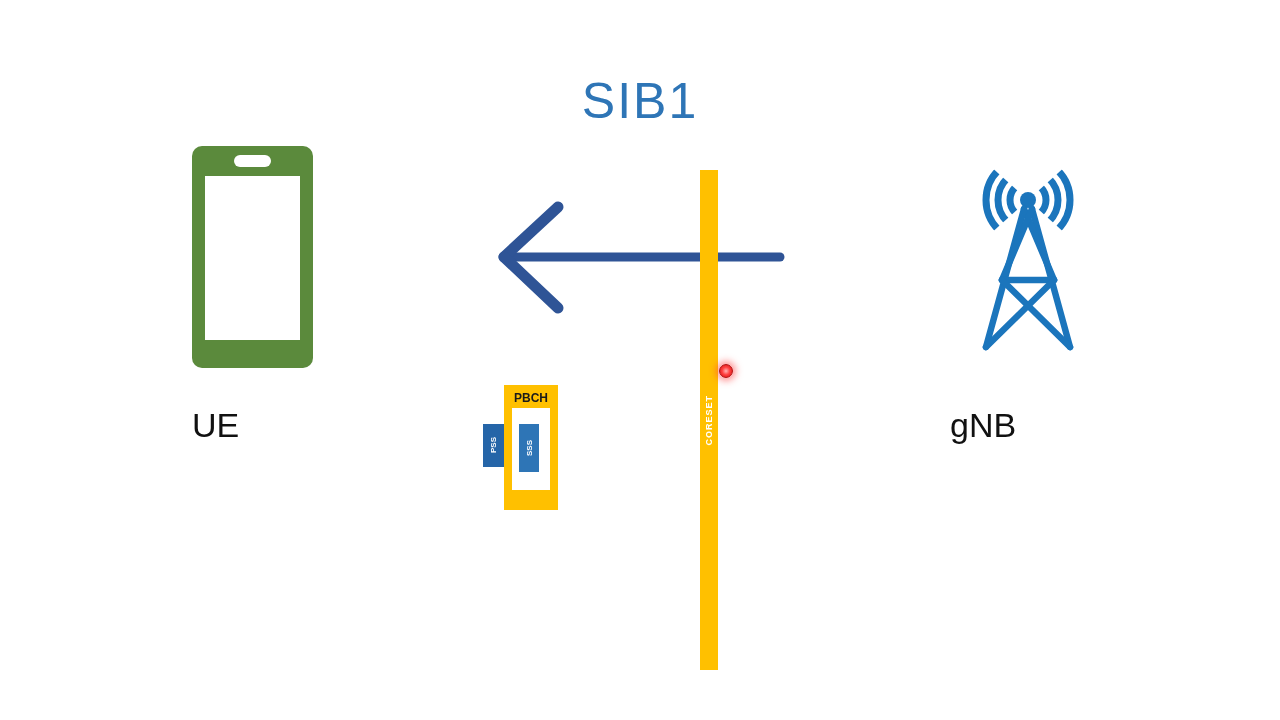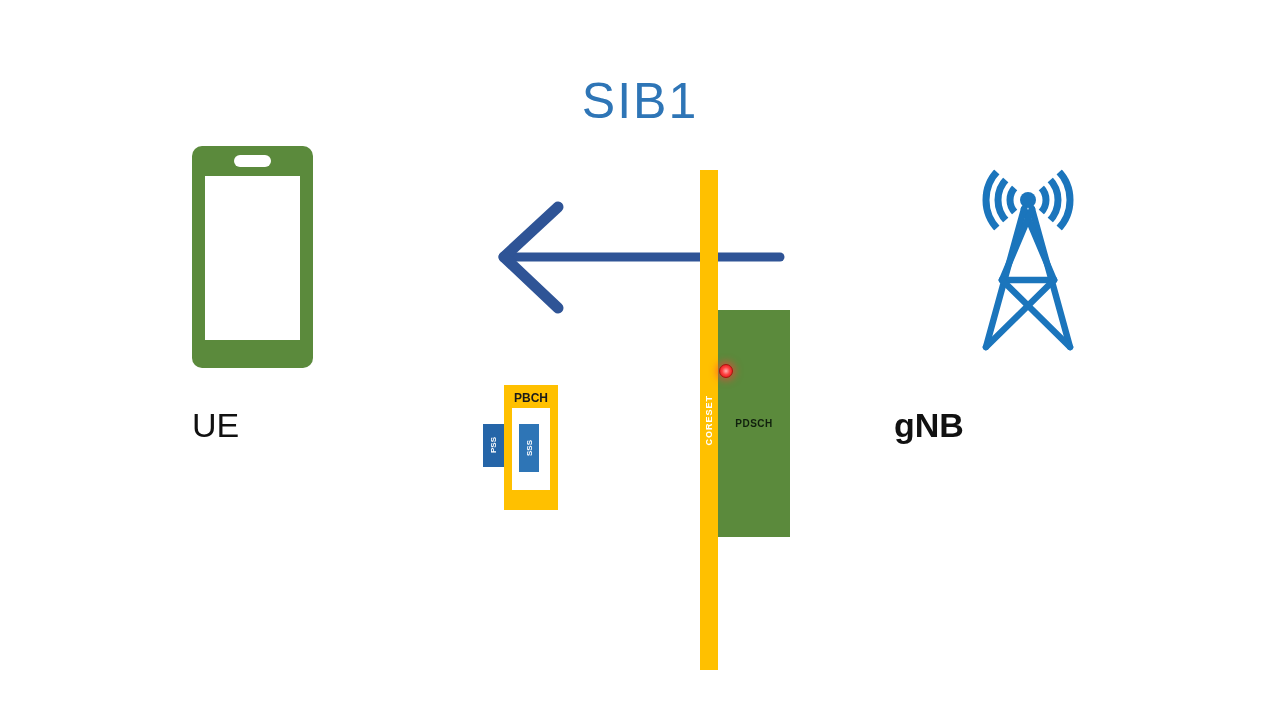--- a/index.html
+++ b/index.html
@@ -54,21 +54,21 @@
     height: 12px;
     border-radius: 6px;
     background: #ffffff;
   }
 
   .node-label {
     font-size: 34px;
     color: #111111;
   }
   .ue-label  { left: 192px; top: 406px; width: 121px; }
-  .gnb-label { left: 894px; top: 406px; width: 156px; font-weight: bold; }
+  .gnb-label { left: 950px; top: 406px; width: 156px; }
 
   
   .arrow-svg { left: 488px; top: 190px; }
 
   
   .coreset-bar {
     left: 700px;
     top: 170px;
     width: 18px;
     height: 500px;
@@ -191,23 +191,20 @@
   <svg class="abs arrow-svg" width="300" height="130" viewBox="0 0 300 130">
     <line x1="292" y1="67" x2="26" y2="67" stroke="#2f5496" stroke-width="9" stroke-linecap="round"></line>
     <line x1="16" y1="67" x2="70" y2="17" stroke="#2f5496" stroke-width="11" stroke-linecap="round"></line>
     <line x1="16" y1="67" x2="70" y2="118" stroke="#2f5496" stroke-width="11" stroke-linecap="round"></line>
   </svg>
 
   <div class="abs coreset-bar">
     <span class="vtext coreset-label">CORESET</span>
   </div>
 
-  <div class="abs pdsch">
-    <span class="pdsch-label">PDSCH</span>
-  </div>
 
   <div class="abs red-dot"></div>
 
   <div class="abs pbch-block">
     <span class="pbch-label">PBCH</span>
     <div class="pbch-inner"></div>
     <div class="sss-bar">
       <span class="vtext sync-label">SSS</span>
     </div>
   </div>

